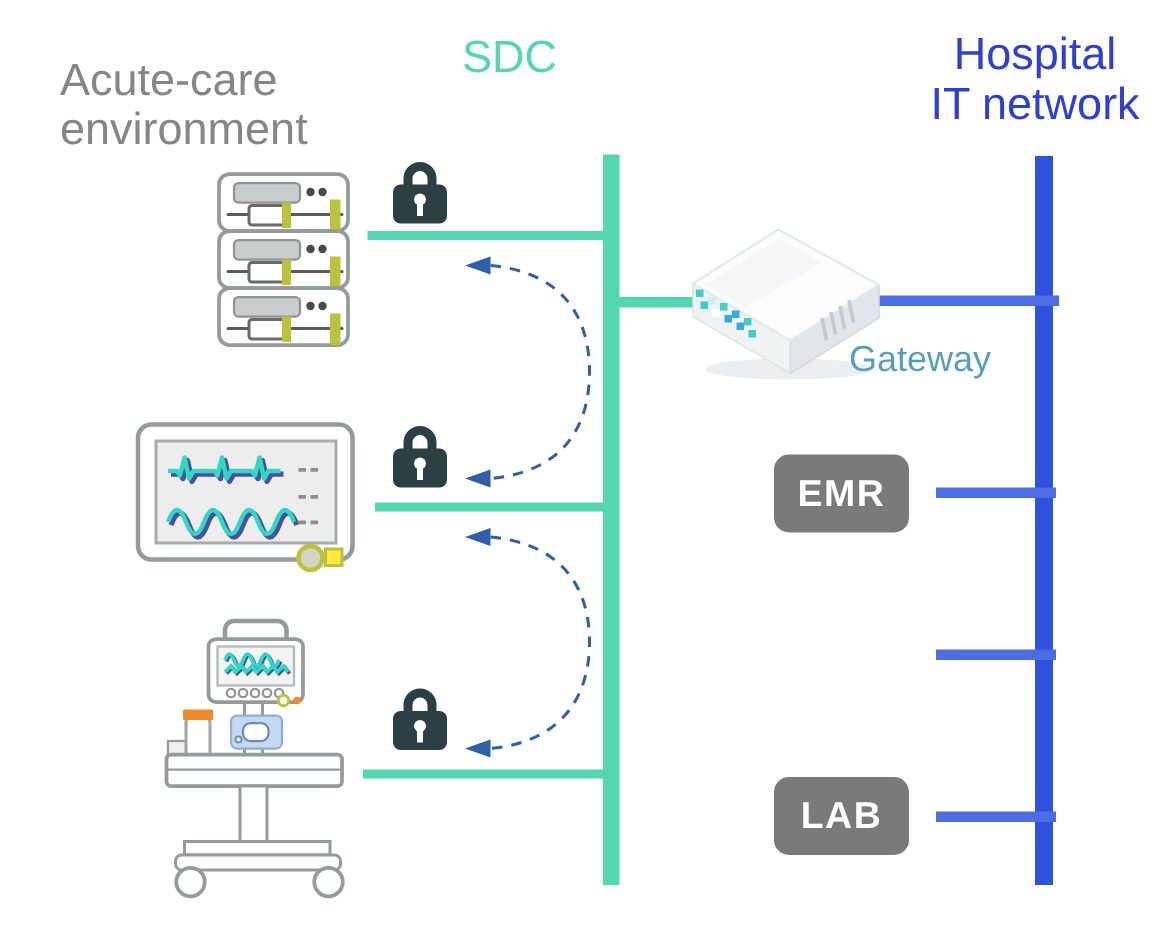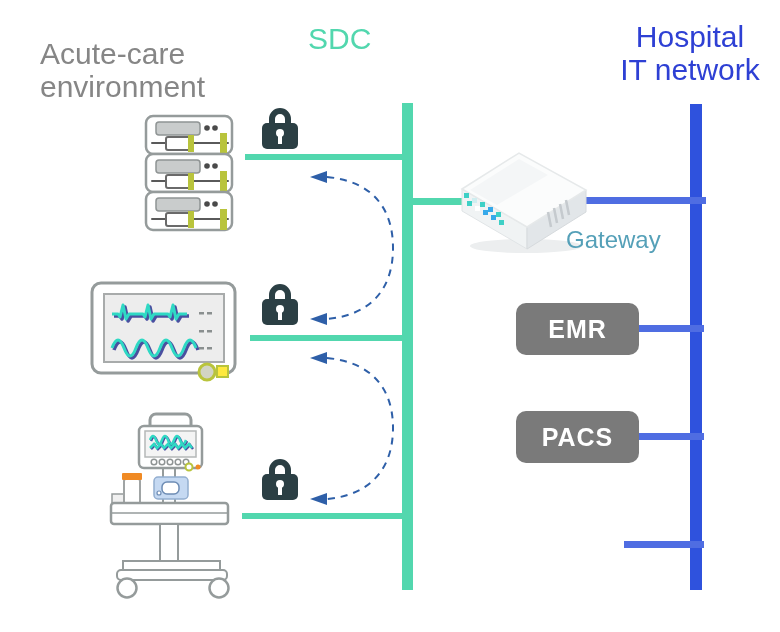--- a/index.html
+++ b/index.html
@@ -31,21 +31,21 @@
   .stage svg{position:absolute;left:0;top:0;}
   .title{position:absolute;font-size:30px;line-height:33px;white-space:nowrap;}
   .title-acute{left:40px;top:37px;color:var(--left_title_gray);text-align:left;}
   .title-sdc{left:308px;top:22px;width:200px;color:var(--sdc_teal);text-align:left;}
   .title-hospital{left:590px;top:20px;width:200px;color:var(--hospital_blue_text);text-align:center;}
   .gateway-label{
     position:absolute;left:542px;top:226px;width:120px;
     font-size:24px;color:var(--gateway_label_teal);margin-left:24px;
   }
   .sys-box{
-    position:absolute;left:516px;width:123px;height:52px;border-radius:10px;
+    position:absolute;left:516px;width:90px;height:52px;border-radius:10px;
     background:var(--system_box_gray);display:flex;align-items:center;justify-content:center;
     color:var(--system_box_text);font-size:25px;font-weight:bold;letter-spacing:1px;
   }
   .sys-emr{top:303px;}
   .sys-pacs{top:411px;}
   .sys-lab{top:518px;}
 
   .teal-fill{fill:var(--sdc_teal);}
   .blue-fill{fill:var(--hospital_blue_line);}
   .conn-fill{fill:var(--connector_blue);}
@@ -233,17 +233,17 @@
   <div class="title title-hospital">
     <div>Hospital</div>
     <div>IT network</div>
   </div>
 
   <div class="gateway-label">Gateway</div>
 
   <div class="sys-box sys-emr">
     <span>EMR</span>
   </div>
-  <div class="sys-box sys-pacs">
-    <span>PACS</span>
+  <div class="sys-box sys-lab">
+    <span>LAB</span>
   </div>
 
 </div>
 
 </body></html>

